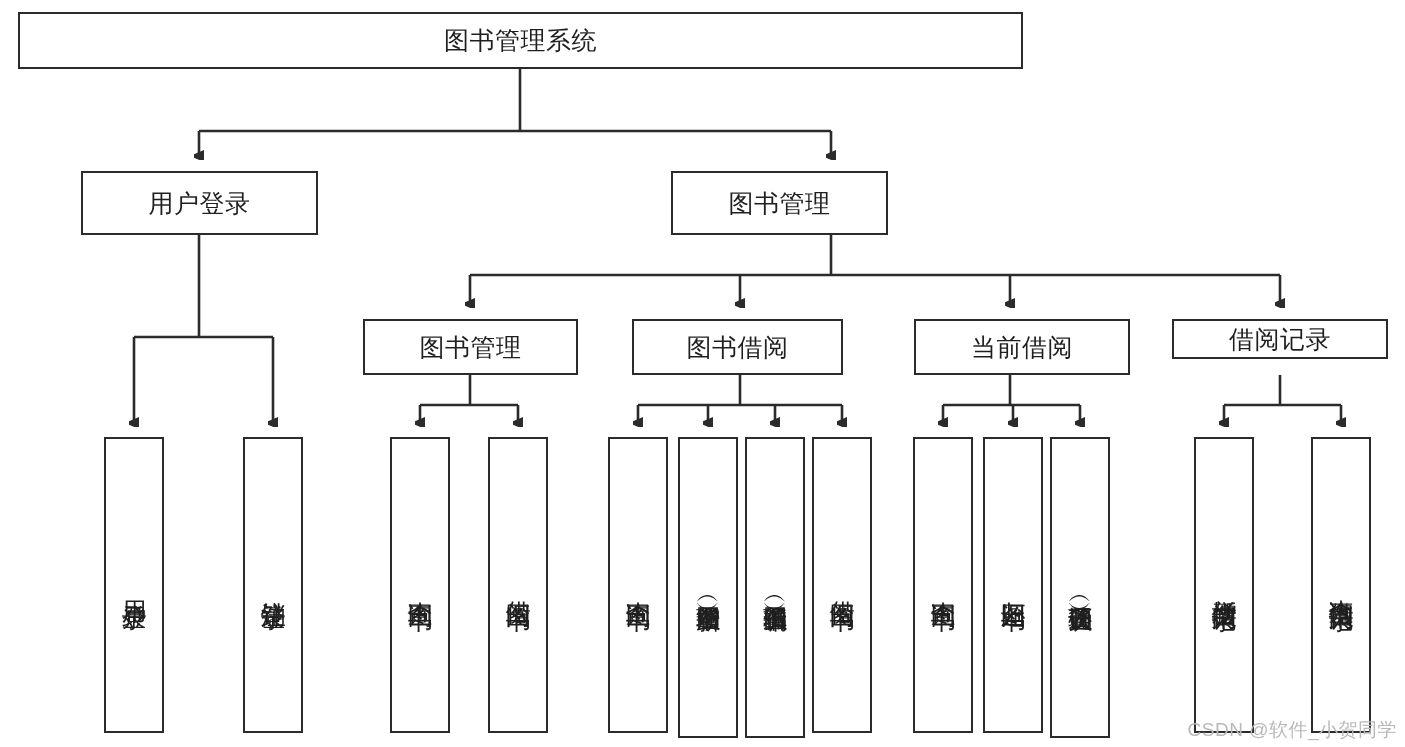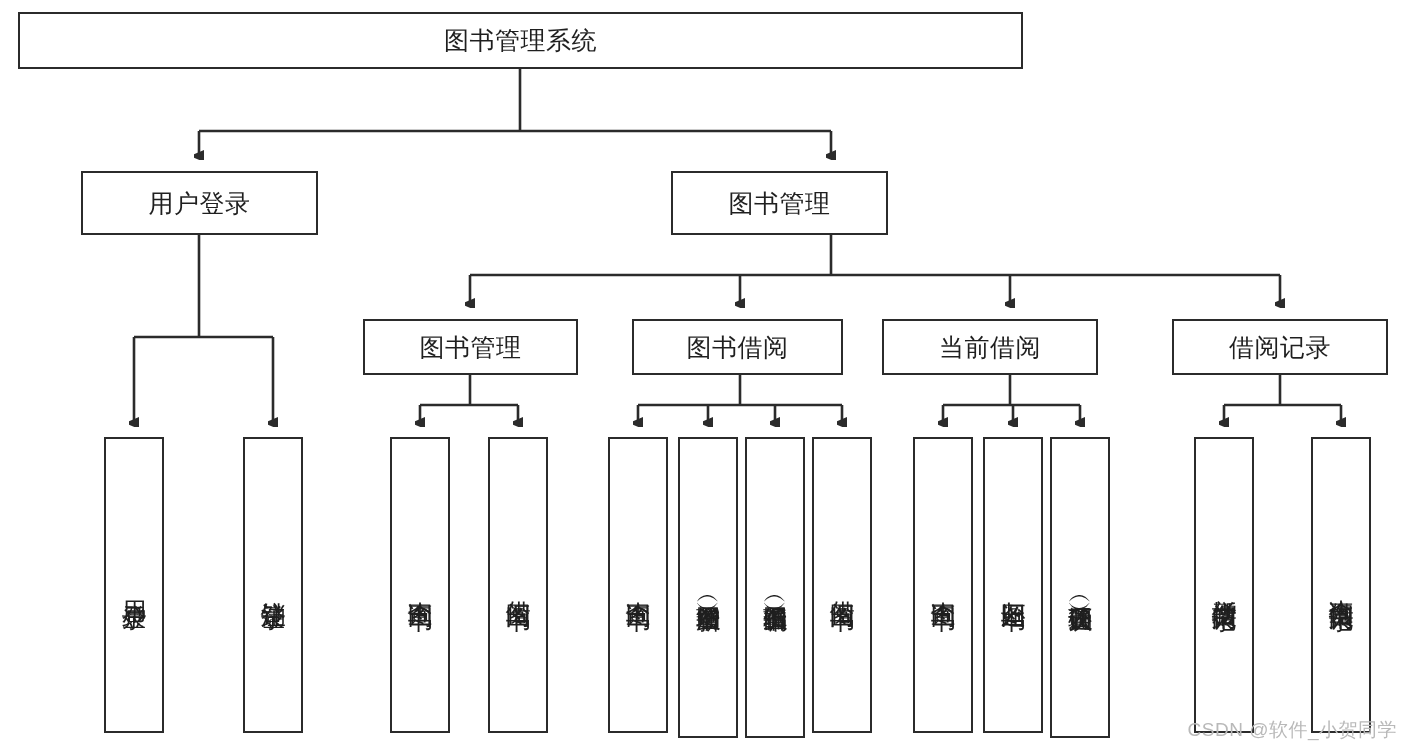--- a/index.html
+++ b/index.html
@@ -154,25 +154,25 @@
   </div>
 
   <div class="node node-h" style="left:363px; top:319px; width:215px; height:56px;">
     <span>图书管理</span>
   </div>
 
   <div class="node node-h" style="left:632px; top:319px; width:211px; height:56px;">
     <span>图书借阅</span>
   </div>
 
-  <div class="node node-h" style="left:882px; top:319px; width:216px; height:56px;">
+  <div class="node node-h" style="left:914px; top:319px; width:216px; height:56px;">
     <span>当前借阅</span>
   </div>
 
-  <div class="node node-h" style="left:1172px; top:319px; width:216px; height:56px;">
+  <div class="node node-h" style="left:1172px; top:319px; width:216px; height:40px;">
     <span>借阅记录</span>
   </div>
 
   <div class="node node-v" style="left:104px; top:437px; width:60px; height:296px;">
     <span class="vlabel">用户登录</span>
   </div>
 
   <div class="node node-v" style="left:243px; top:437px; width:60px; height:296px;">
     <span class="vlabel">注销登录</span>
   </div>

